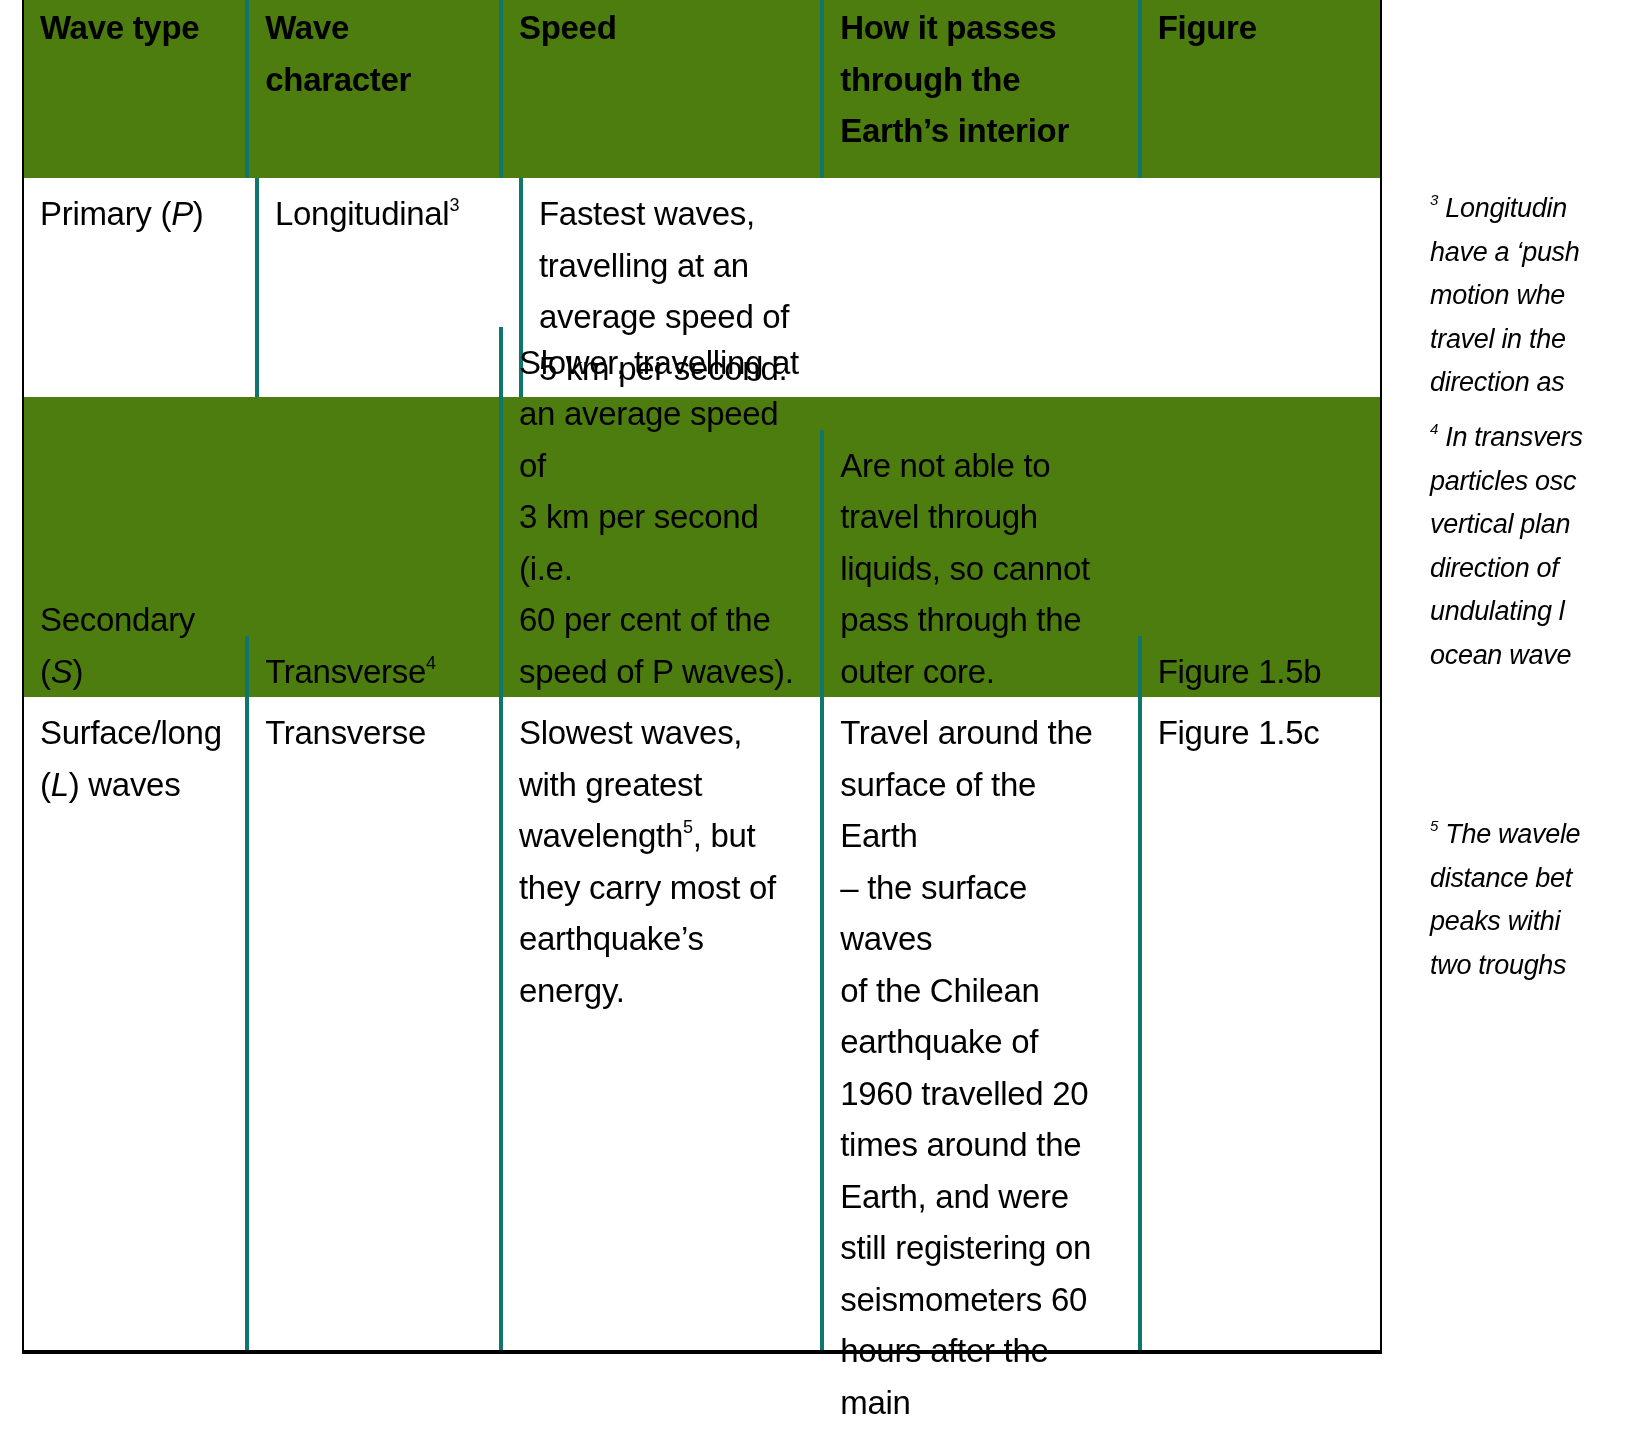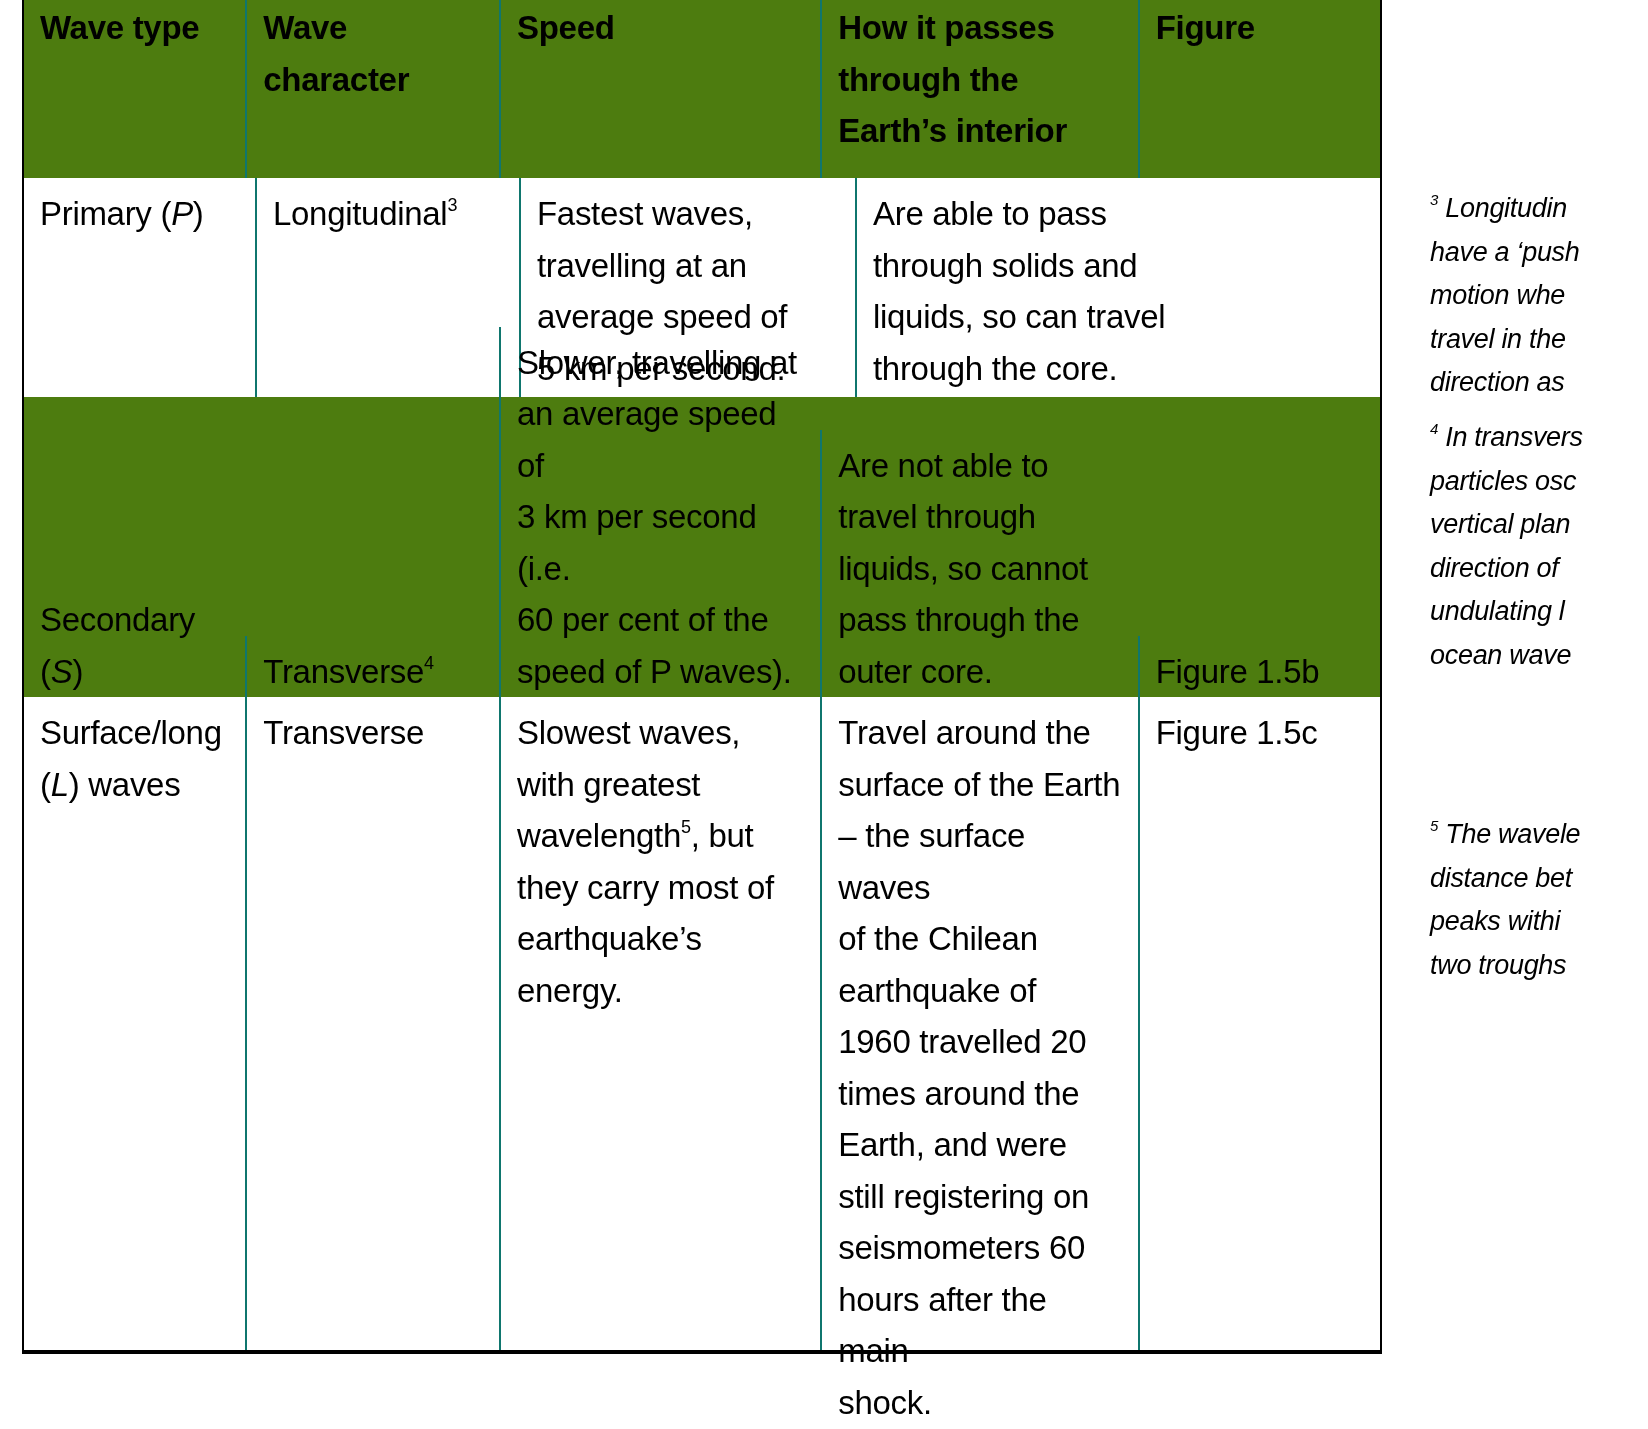--- a/index.html
+++ b/index.html
@@ -11,21 +11,21 @@
     position: absolute; left: 22px; top: 0; width: 1356px;
     border-left: 2px solid #000; border-right: 2px solid #000;
     border-bottom: 4px solid #000;
     box-sizing: content-box;
   }
   .row { display: flex; }
   .row.shade { background: #4d7c0f; }
   .cell {
     box-sizing: border-box; padding: 10px 16px 0 16px;
     font-size: 33px; line-height: 51.5px; letter-spacing: -0.3px;
-    border-left: 2px solid #0f766e;
+    border-left: 4px solid #0f766e;
     white-space: pre-line;
   }
   .cell:first-child { border-left: none; }
   .c1 { width: 231px; }
   .c2 { width: 244px; }
   .c3 { width: 336px; margin-left: 20px; }
   .c4 { width: 332px; }
   .c5 { width: 253px; }
   .hdr .cell { font-weight: bold; padding-top: 2px; }
   .r-head { height: 178px; }
@@ -57,24 +57,20 @@
     <div class="cell c5">Figure</div>
   </div>
 
   <div class="row r1">
     <div class="cell c1"><span>Primary (</span><i>P</i><span>)</span></div>
     <div class="cell c2"><span>Longitudinal</span><sup>3</sup></div>
     <div class="cell c3">Fastest waves,
 travelling at an
 average speed of
 5 km per second.</div>
-    <div class="cell c4">Are able to pass
-through solids and
-liquids, so can travel
-through the core.</div>
   </div>
 
   <div class="row shade r2">
     <div class="cell c1"><span>Secondary (</span><i>S</i><span>)</span></div>
     <div class="cell c2"><span>Transverse</span><sup>4</sup></div>
     <div class="cell c3">Slower, travelling at
 an average speed of
 3 km per second (i.e.
 60 per cent of the
 speed of P waves).</div>

